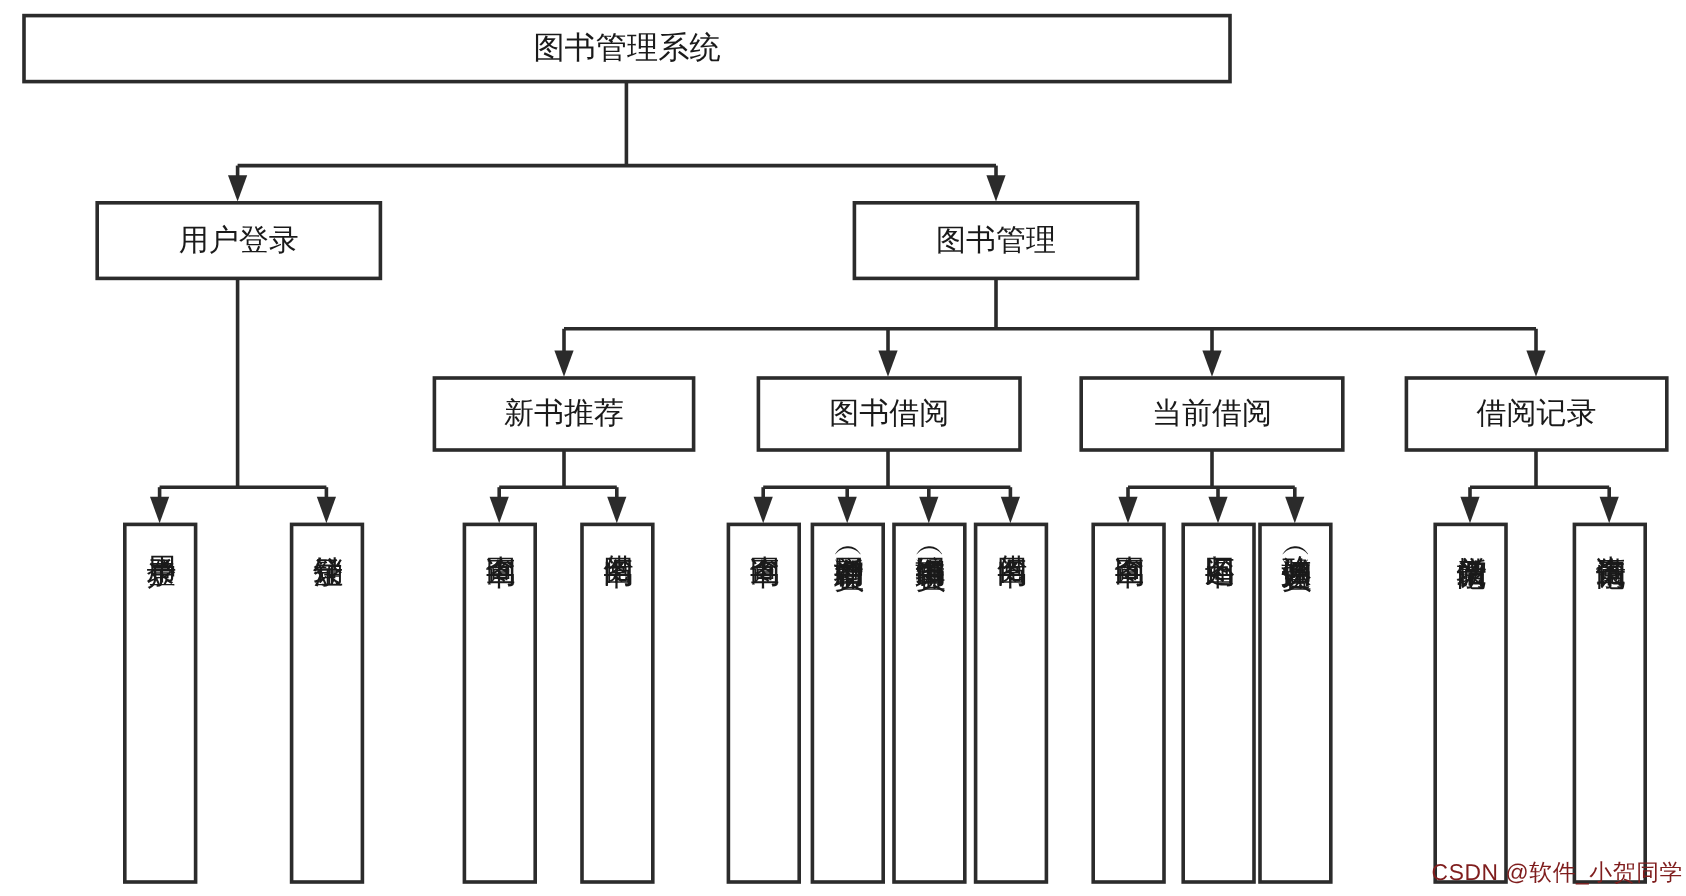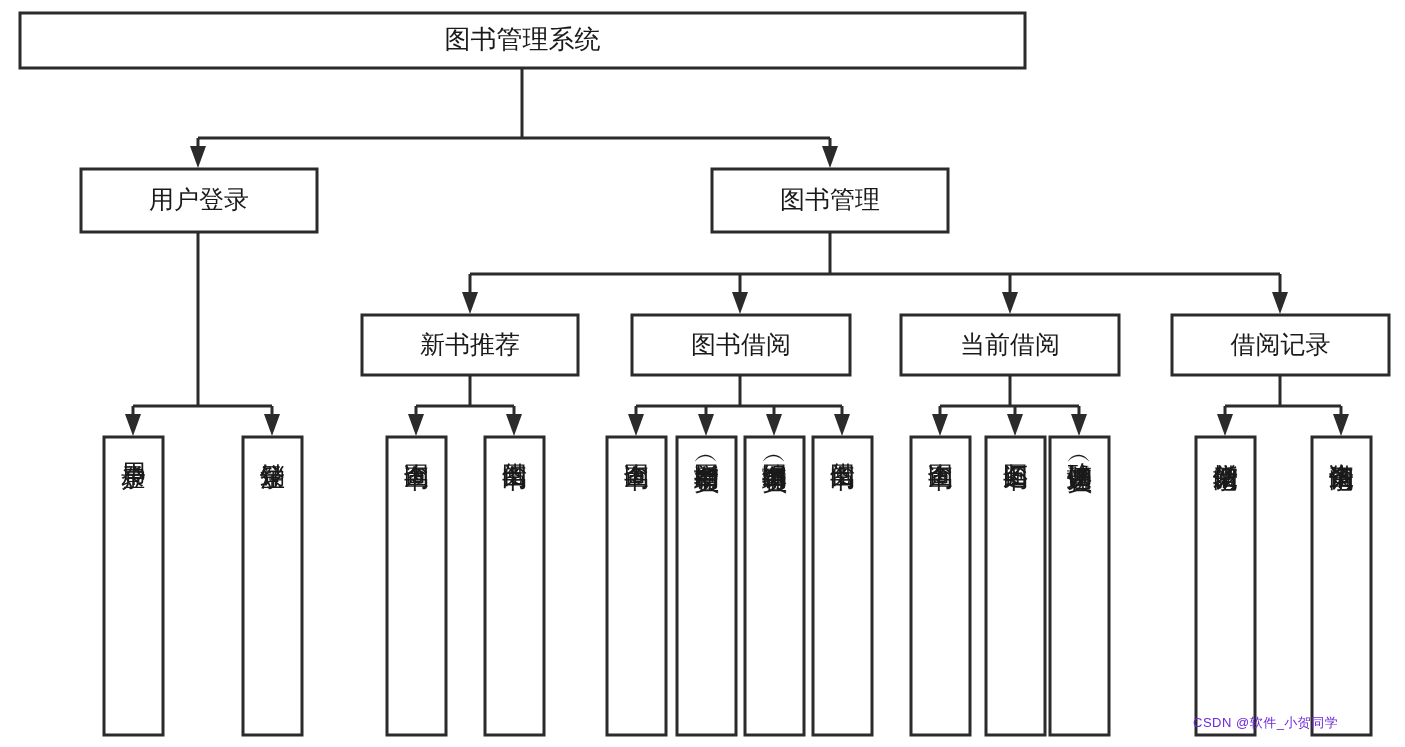--- a/index.html
+++ b/index.html
@@ -68,22 +68,22 @@
     line-height: 1.08;
     color: #1a1a1a;
     writing-mode: vertical-rl;
     text-orientation: upright;
     letter-spacing: 1px;
     white-space: nowrap;
   }
   .watermark {
     position: absolute;
     font-family: "Liberation Sans", "DejaVu Sans", sans-serif;
-    font-size: 13px;
-    color: #6d28d9;
+    font-size: 19px;
+    color: #7f1d1d;
     white-space: nowrap;
     letter-spacing: 0.5px;
   }
 </style>
 </head>
 <body>
 
 <div id="diagram-root">
   <svg class="diagram-canvas" viewBox="0 0 1405 747">
     <g id="connectors-layer">

